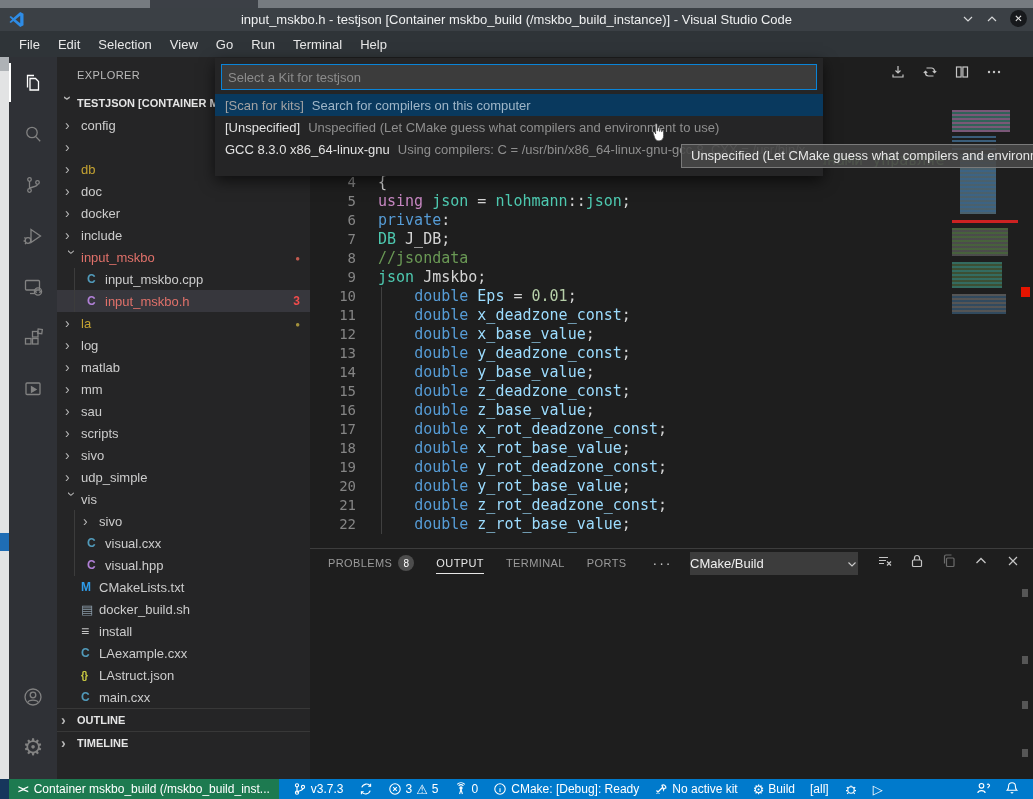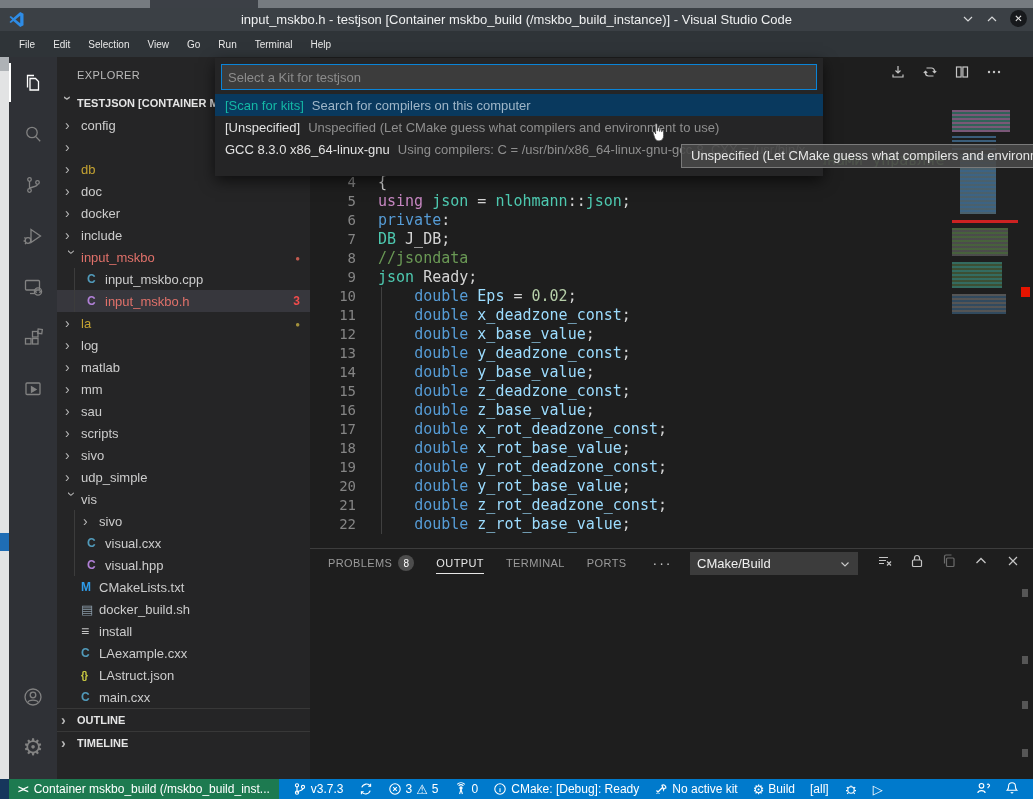--- a/index.html
+++ b/index.html
@@ -16,21 +16,21 @@
 
   
   .titlebar{left:0;top:8px;width:1033px;height:23px;background:#3b4045;display:flex;align-items:center;}
   .title-text{position:absolute;left:0;right:0;text-align:center;color:#eff0f1;font-size:13px;}
   .vscode-logo{position:absolute;left:8px;top:3px;}
   .win-ctrls{position:absolute;right:6px;top:2px;display:flex;gap:12px;align-items:center;color:#d6d7d8;}
   .win-ctrls svg{display:block;}
   .close-circle{width:17px;height:17px;border-radius:50%;background:#17191c;color:#e8e8e8;
                 display:flex;align-items:center;justify-content:center;font-size:10px;}
   .menubar{left:0;top:31px;width:1033px;height:26px;background:#2f3438;display:flex;align-items:center;padding-left:10px;box-sizing:border-box;}
-  .menu-item{color:#e8e8e8;font-size:10px;padding:0 9px;height:100%;display:flex;align-items:center;}
+  .menu-item{color:#e8e8e8;font-size:13px;padding:0 9px;height:100%;display:flex;align-items:center;}
 
   
   .activitybar{left:9px;top:57px;width:48px;height:722px;background:#2f3136;}
   .act-item{width:48px;height:51px;display:flex;align-items:center;justify-content:center;color:#828282;position:relative;}
   .act-item.active{color:#ffffff;}
   .act-item.active::before{content:"";position:absolute;left:0;top:6px;bottom:6px;border-left:2px solid #fff;}
   .act-bottom{position:absolute;bottom:6px;left:0;}
   .act-item svg{display:block;}
   .gear-glyph{font-size:23px;line-height:1;}
 
@@ -88,40 +88,40 @@
   .quickpick{left:215px;top:58px;width:608px;background:#252526;z-index:50;
              box-shadow:0 5px 14px rgba(0,0,0,.6);padding:6px 6px 16px 6px;box-sizing:border-box;}
   .qp-input{display:block;width:100%;box-sizing:border-box;height:26px;background:#3c3c3c;
             border:1px solid #0a84d8;color:#cccccc;font-size:13px;padding:0 6px;outline:none;
             font-family:"Liberation Sans",sans-serif;}
   .qp-input::placeholder{color:#8c8c8c;}
   .qp-list{margin:4px -6px 0 -6px;}
   .qrow{display:flex;align-items:center;height:22px;padding:0 10px;font-size:13px;gap:8px;}
   .qrow.sel{background:#09395e;}
   .qlabel{color:#e2e2e2;white-space:nowrap;flex:none;}
-  .qrow.sel .qlabel{color:#14b8a6;}
+  .qrow.sel .qlabel{color:#a3a3a3;}
   .qdesc{color:#8f8f8f;white-space:nowrap;overflow:hidden;flex:1;}
   .qrow.sel .qdesc{color:#9fb6c8;}
 
   .tooltip{left:681px;top:144px;height:24px;line-height:22px;padding:0 9px;width:370px;box-sizing:border-box;
            background:rgba(73,73,73,.88);border:1px solid #7a7a7a;color:#e6e6e6;font-size:13px;
            white-space:nowrap;overflow:hidden;z-index:60;}
   .cursor{left:648px;top:121px;z-index:70;}
 
   
   .panel{left:310px;top:548px;width:723px;height:231px;background:#1e1e1e;border-top:1px solid #3d3d3d;box-sizing:border-box;}
   .panel-tabs{position:absolute;left:0;top:0;height:28px;display:flex;align-items:center;padding-left:18px;gap:22px;}
   .ptab{font-size:11px;letter-spacing:.4px;color:#9b9b9b;display:flex;align-items:center;gap:6px;height:28px;position:relative;}
   .ptab.active{color:#e7e7e7;}
   .ptab.active::after{content:"";position:absolute;left:0;right:0;bottom:3px;border-bottom:1px solid #e7e7e7;}
   .pbadge{background:#4d4d4d;color:#fff;border-radius:50%;width:16px;height:16px;font-size:10px;
           display:flex;align-items:center;justify-content:center;letter-spacing:0;}
   .pmore{color:#c5c5c5;font-size:14px;letter-spacing:2px;margin-left:4px;}
   .channel-select{position:absolute;left:380px;top:3px;width:168px;height:23px;background:#3c3c3c;color:#f0f0f0;
-          font-size:13px;display:flex;align-items:center;padding:0 7px;box-sizing:border-box;justify-content:space-between;}
+          font-size:13px;display:flex;align-items:center;padding:0 0;box-sizing:border-box;justify-content:space-between;}
   .panel-icons{position:absolute;right:12px;top:4px;display:flex;gap:16px;align-items:center;color:#c5c5c5;}
   .panel-icons .dim{color:#6b6b6b;}
   .out{position:absolute;left:20px;top:33px;width:700px;font-family:"DejaVu Sans Mono",monospace;
        font-size:13px;line-height:19px;color:#cccccc;white-space:pre;overflow:hidden;}
   .ol{height:19px;overflow:hidden;}
   .pscroll{position:absolute;left:712px;width:6px;height:8px;background:#565656;}
 
   
   .statusbar{left:0;top:779px;width:1033px;height:20px;background:#007acc;display:flex;align-items:stretch;
              color:#ffffff;font-size:12px;}
@@ -503,26 +503,26 @@
           <span class="ct"><span class="typ">DB</span><span class="w"> J_DB;</span></span>
         </div>
 
         <div class="cl">
           <span class="ln">8</span>
           <span class="ct"><span class="cmt">//jsondata</span></span>
         </div>
 
         <div class="cl">
           <span class="ln">9</span>
-          <span class="ct"><span class="typ">json</span><span class="w"> Ready;</span></span>
+          <span class="ct"><span class="typ">json</span><span class="w"> Jmskbo;</span></span>
         </div>
 
         <div class="cl">
           <span class="ln">10</span>
-          <span class="ct"><span class="w">    </span><span class="kw">double</span><span class="w"> </span><span class="var">Eps</span><span class="w"> = </span><span class="num">0.02</span><span class="w">;</span></span>
+          <span class="ct"><span class="w">    </span><span class="kw">double</span><span class="w"> </span><span class="var">Eps</span><span class="w"> = </span><span class="num">0.01</span><span class="w">;</span></span>
         </div>
 
         <div class="cl">
           <span class="ln">11</span>
           <span class="ct"><span class="w">    </span><span class="kw">double</span><span class="w"> </span><span class="var">x_deadzone_const</span><span class="w">;</span></span>
         </div>
 
         <div class="cl">
           <span class="ln">12</span>
           <span class="ct"><span class="w">    </span><span class="kw">double</span><span class="w"> </span><span class="var">x_base_value</span><span class="w">;</span></span>

